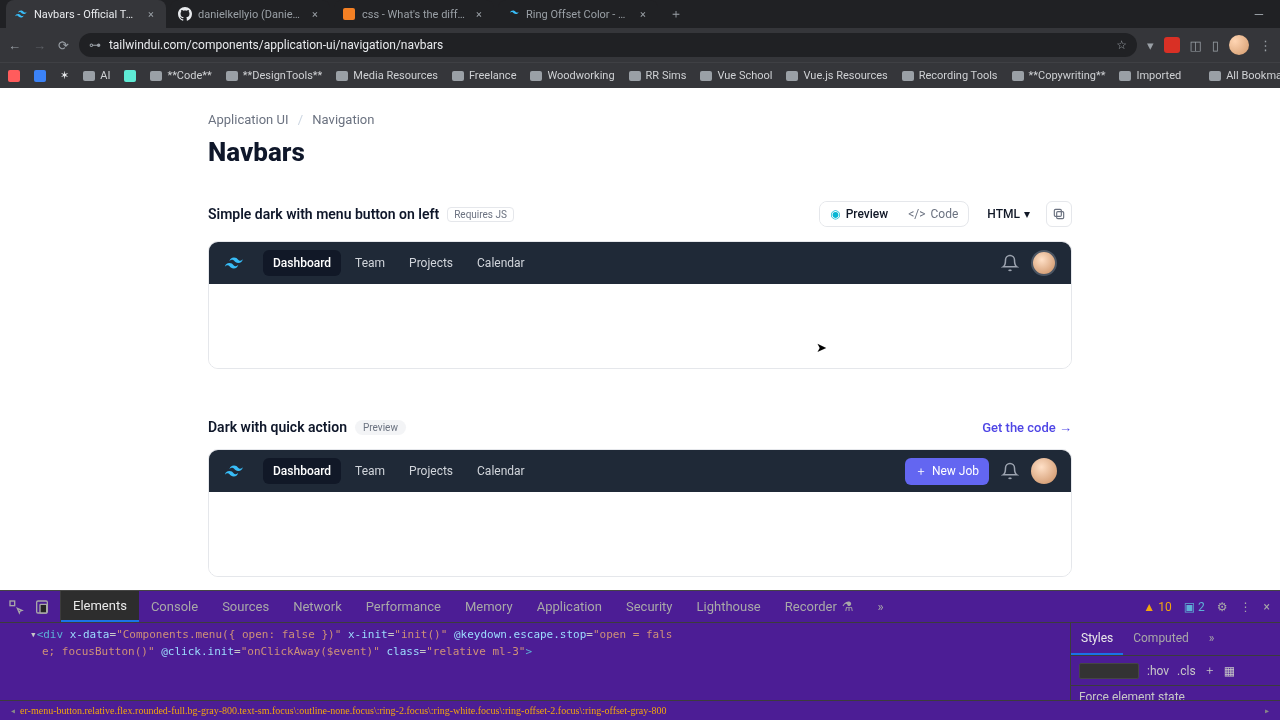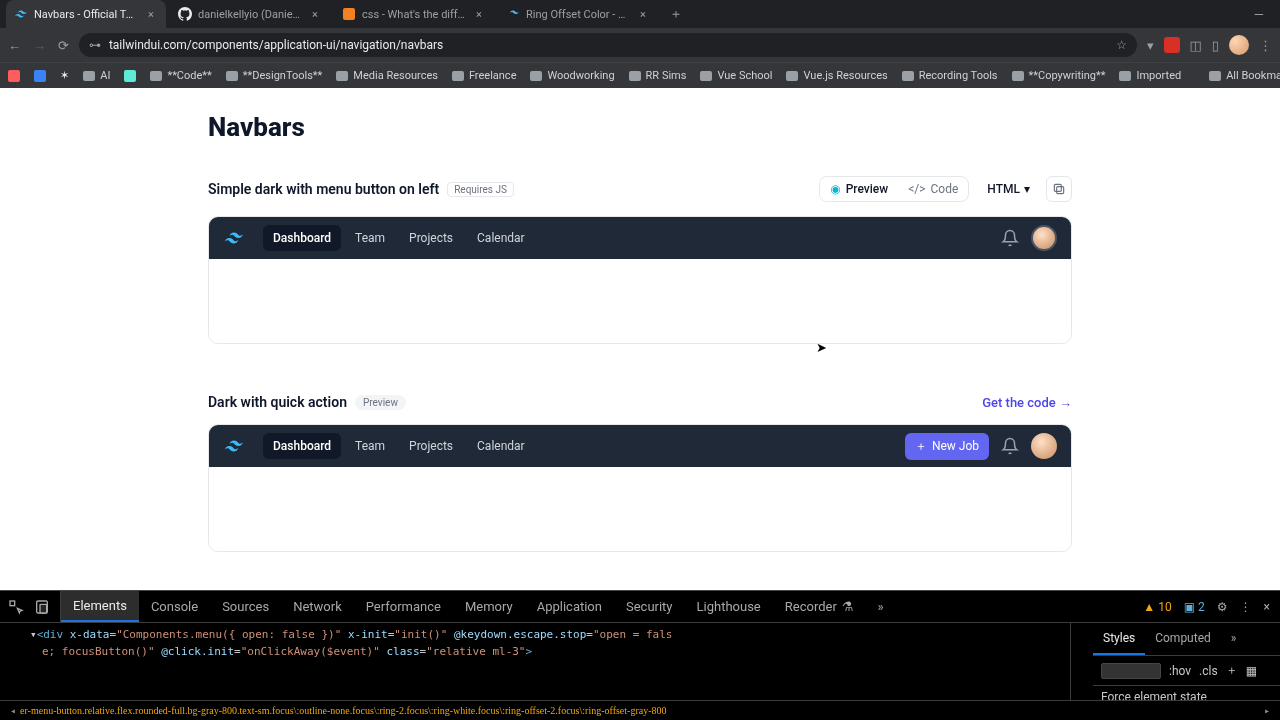--- a/index.html
+++ b/index.html
@@ -56,35 +56,35 @@
 .nav-link.active { background:#111827; color:#fff; font-weight:500; }
 .nav-right { margin-left:auto; display:flex; align-items:center; gap:12px; }
 .bell { color:#9ca3af; font-size:14px; }
 .user-avatar { width:26px; height:26px; border-radius:50%; background: radial-gradient(circle at 40% 35%, #ffe0c7, #c98c5f); border:2px solid #4b5563; }
 .action-btn { background:#6366f1; color:#fff; font-size:12px; padding: 5px 10px; border-radius:6px; display:flex; align-items:center; gap:5px; }
 .preview-body { height: 84px; background:#fff; }
 
 .cursor-mark { position: absolute; left: 608px; top: 252px; font-size: 13px; color: #000; pointer-events: none; }
 
 
-.devtools { height: 130px; background:#000000; display:flex; flex-direction:column; border-top:1px solid #454545; }
+.devtools { height: 130px; background:#4c1d95; display:flex; flex-direction:column; border-top:1px solid #454545; }
 .dt-tabs { height: 32px; display:flex; align-items:stretch; border-bottom:1px solid #3c3c3c; color:#a8a8a8; font-size:13px; }
 .dt-left { display:flex; align-items:center; gap:10px; padding: 0 10px 0 8px; border-right:1px solid #3c3c3c; }
 .dt-tab { padding: 7px 12px; display:flex; align-items:center; gap:5px; }
 .dt-tab.active { color:#eaeaea; border-bottom:2px solid #1a73e8; background:#2d2d2d; }
 .dt-right { margin-left:auto; display:flex; align-items:center; gap:12px; padding: 0 10px; font-size:12px; }
 .warn-badge { color:#f2a60d; display:flex; align-items:center; gap:3px; }
 .err-badge { color:#5db0d7; display:flex; align-items:center; gap:3px; }
 
 .dt-body { flex:1; display:flex; overflow:hidden; }
 .dt-dom { flex:1; padding: 4px 10px 4px 30px; font-family: Menlo, Consolas, monospace; font-size:11px; color:#c7c7c7; line-height: 1.5; overflow:hidden; }
 .sy-tag { color:#5db0d7; }
 .sy-attr { color:#9cdcfe; }
 .sy-str { color:#ce9178; }
-.dt-side { width:210px; border-left:1px solid #3c3c3c; display:flex; flex-direction:column;padding-left:22px; }
+.dt-side { width:210px; border-left:1px solid #3c3c3c; display:flex; flex-direction:column; }
 .dt-side-tabs { display:flex; border-bottom:1px solid #3c3c3c; }
 .dt-stab { padding: 8px 10px; font-size:12px; color:#a8a8a8; }
 .dt-stab.active { color:#eaeaea; border-bottom:2px solid #1a73e8; }
 .dt-filter { display:flex; align-items:center; gap:8px; padding: 6px 8px; color:#c7c7c7; font-size:12px; border-bottom:1px solid #3c3c3c; }
 .dt-filter input { background:#333; border:1px solid #454545; border-radius:2px; width:60px; color:#c7c7c7; font-size:11px; padding:1px 4px; }
 .dt-state { padding: 4px 8px; font-size:12px; color:#c7c7c7; }
 
 .dt-crumbs { height:20px; border-top:1px solid #3c3c3c; display:flex; align-items:center; padding:0 6px; font-family: Menlo, Consolas, monospace; font-size:10px; color:#80868b; overflow:hidden; white-space:nowrap; }
 .dt-crumbs .sel { color:#f2a60d;font-family:Liberation Serif, serif; }
 .dt-crumbs .arrow { color:#888; margin: 0 4px; }
@@ -220,20 +220,25 @@
     </span>
   <span class="spacer"></span>
   <span class="bm">
       <span class="folder"></span>
       <span>All Bookmarks</span>
     </span>
 </div>
 
 <div class="content">
   <div class="content-inner">
+    <div class="breadcrumb">
+      <a>Application UI</a>
+      <span style="margin:0 6px;color:#cbd5e1">/</span>
+      <span>Navigation</span>
+    </div>
     <h1 class="page-title">Navbars</h1>
 
     <div class="section-head">
       <span class="section-title">Simple dark with menu button on left</span>
       <span class="badge">Requires JS</span>
       <span class="head-spacer"></span>
       <div class="toggle">
         <div class="toggle-btn active">
           <span class="dot">◉</span>
           <span>Preview</span>

